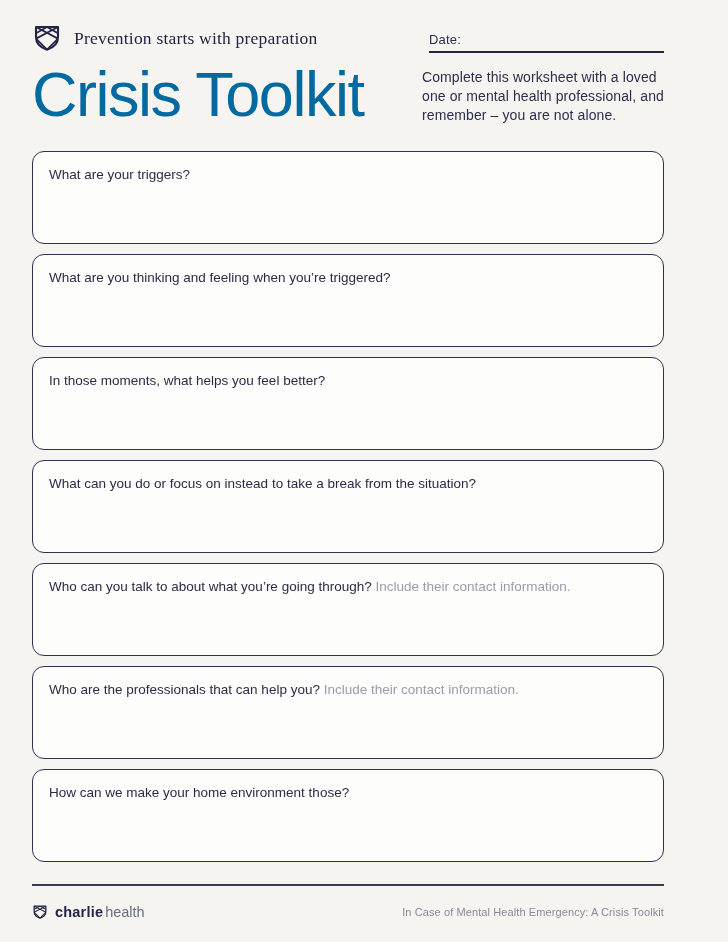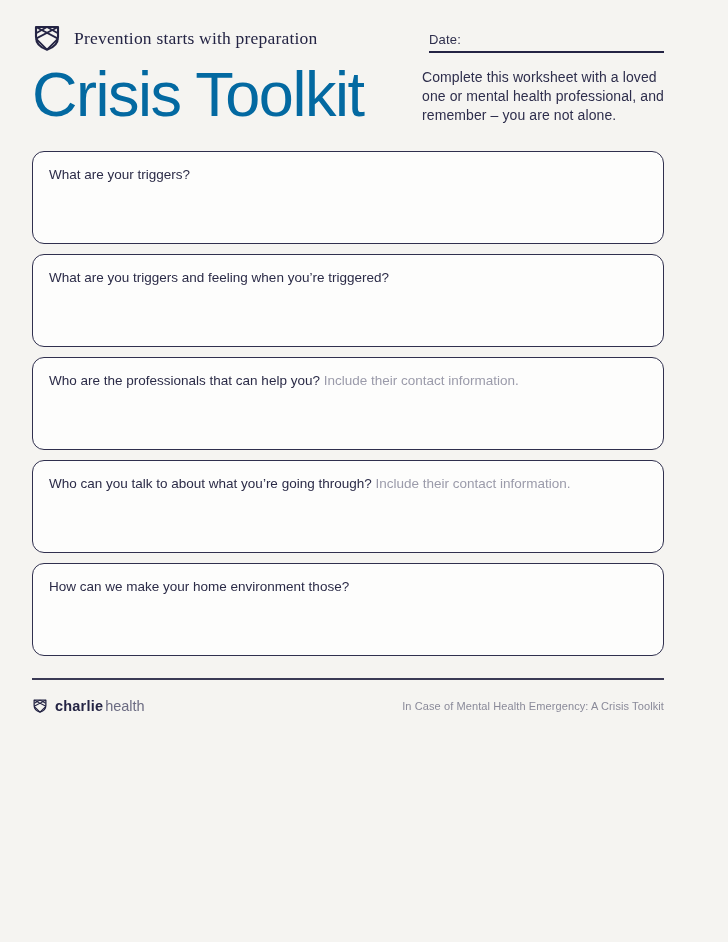--- a/index.html
+++ b/index.html
@@ -83,31 +83,37 @@
     <p class="intro">Complete this worksheet with a loved one or mental health professional, and remember – you are not alone.</p>
   </div>
 
   <div class="boxes">
 
     <div class="qbox">
       <span class="q">What are your triggers?</span><span class="hint"></span>
     </div>
 
     <div class="qbox">
-      <span class="q">What are you triggers and feeling when you’re triggered?</span><span class="hint"></span>
+      <span class="q">What are you thinking and feeling when you’re triggered?</span><span class="hint"></span>
     </div>
 
-
+    <div class="qbox">
+      <span class="q">In those moments, what helps you feel better?</span><span class="hint"></span>
+    </div>
 
     <div class="qbox">
-      <span class="q">Who are the professionals that can help you?</span><span class="hint"> Include their contact information.</span>
+      <span class="q">What can you do or focus on instead to take a break from the situation?</span><span class="hint"></span>
     </div>
 
     <div class="qbox">
       <span class="q">Who can you talk to about what you’re going through?</span><span class="hint"> Include their contact information.</span>
+    </div>
+
+    <div class="qbox">
+      <span class="q">Who are the professionals that can help you?</span><span class="hint"> Include their contact information.</span>
     </div>
 
     <div class="qbox">
       <span class="q">How can we make your home environment those?</span><span class="hint"></span>
     </div>
 
   </div>
 
   <div class="divider"></div>
   <div class="footer">

